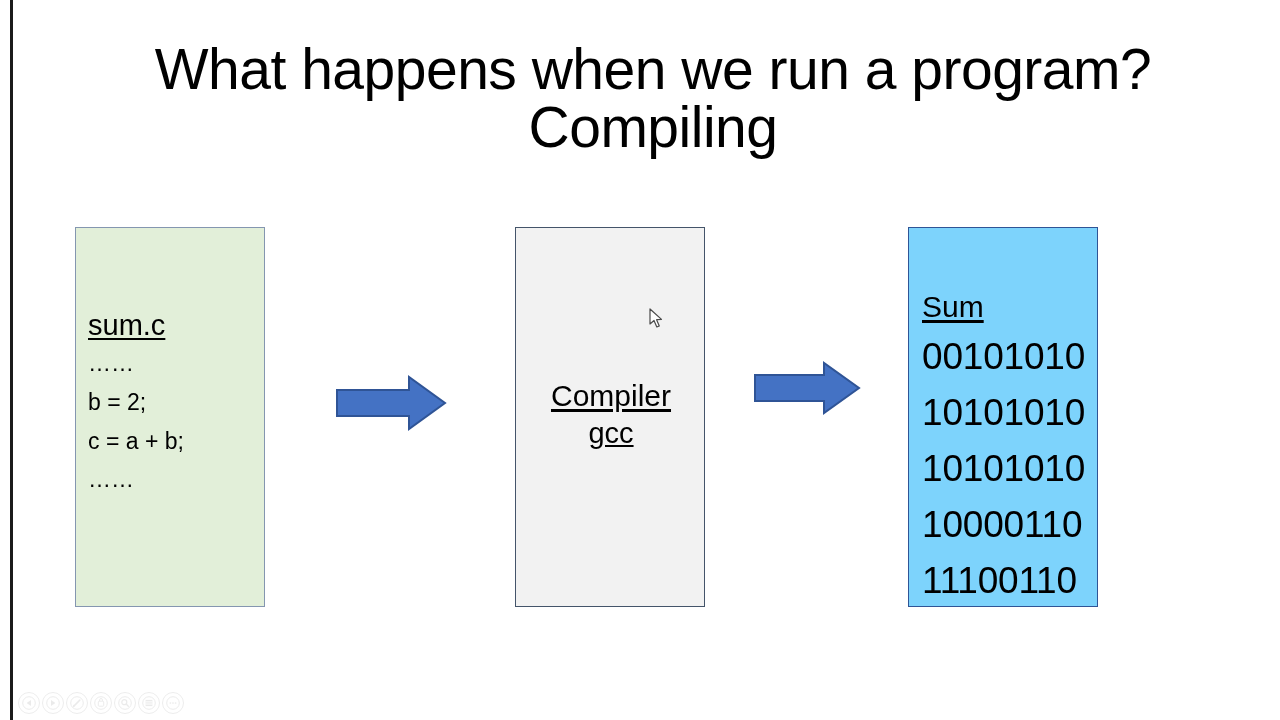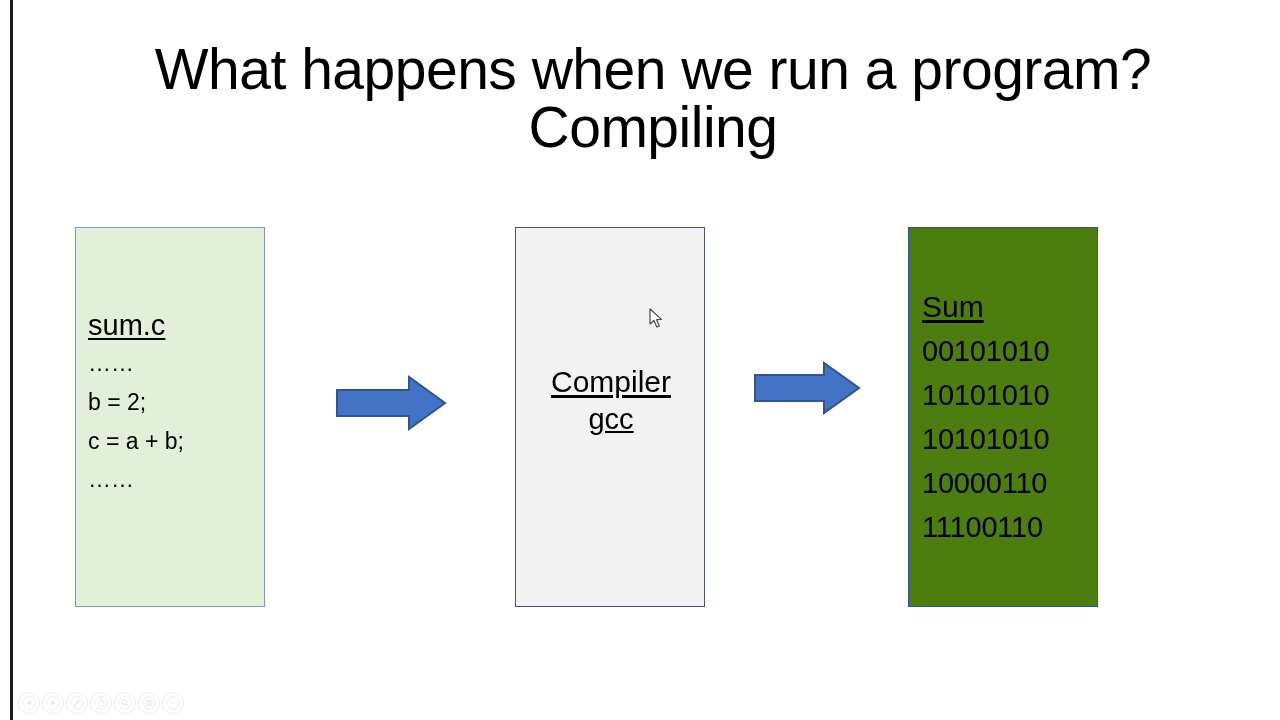--- a/index.html
+++ b/index.html
@@ -63,21 +63,21 @@
     width: 190px;
     height: 380px;
     background: #f2f2f2;
     border-color: #44546a;
   }
   #panel-binary {
     left: 895px;
     top: 227px;
     width: 190px;
     height: 380px;
-    background: #4d7c0f;
+    background: #7dd3fc;
     border-color: #2f5496;
   }
 
   
   #source-body {
     position: absolute;
     left: 12px;
     top: 78px;
     width: 178px;
     text-align: left;
@@ -92,21 +92,21 @@
   .src-line {
     font-size: 23px;
     line-height: 1.68;
     white-space: pre;
   }
 
   
   #compiler-body {
     position: absolute;
     left: 0;
-    top: 134px;
+    top: 148px;
     width: 190px;
     text-align: center;
   }
   .cmp-heading {
     font-size: 30px;
     line-height: 1.3;
     text-decoration: underline;
     text-underline-offset: 3px;
   }
   .cmp-sub {
@@ -123,21 +123,21 @@
     width: 177px;
     text-align: left;
   }
   .bin-heading {
     font-size: 30px;
     line-height: 1.45;
     text-decoration: underline;
     text-underline-offset: 3px;
   }
   .bin-line {
-    font-size: 29px;
+    font-size: 37px;
     line-height: 1.52;
     letter-spacing: -0.2px;
     white-space: nowrap;
   }
 
   
   .arrow { position: absolute; }
   #arrow-1 { left: 322px; top: 374px; width: 112px; height: 58px; }
   #arrow-2 { left: 740px; top: 360px; width: 108px; height: 56px; }
 

